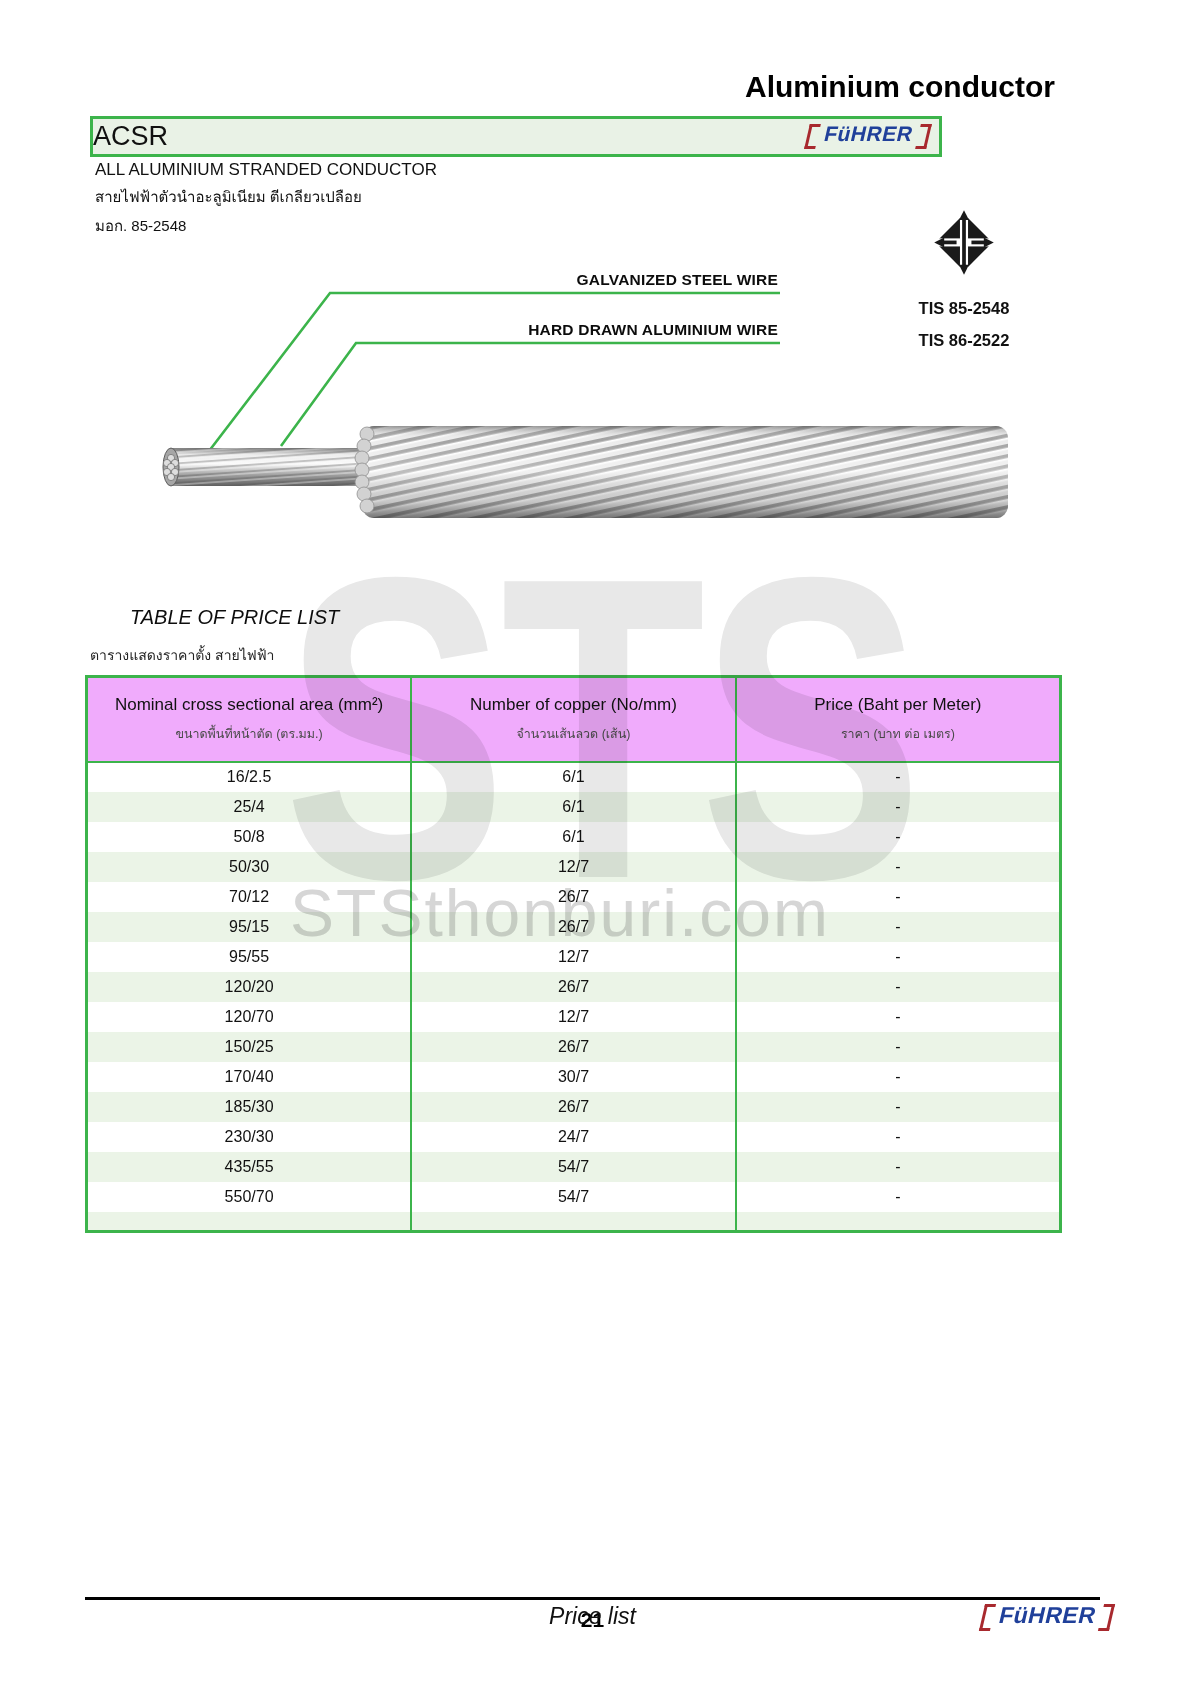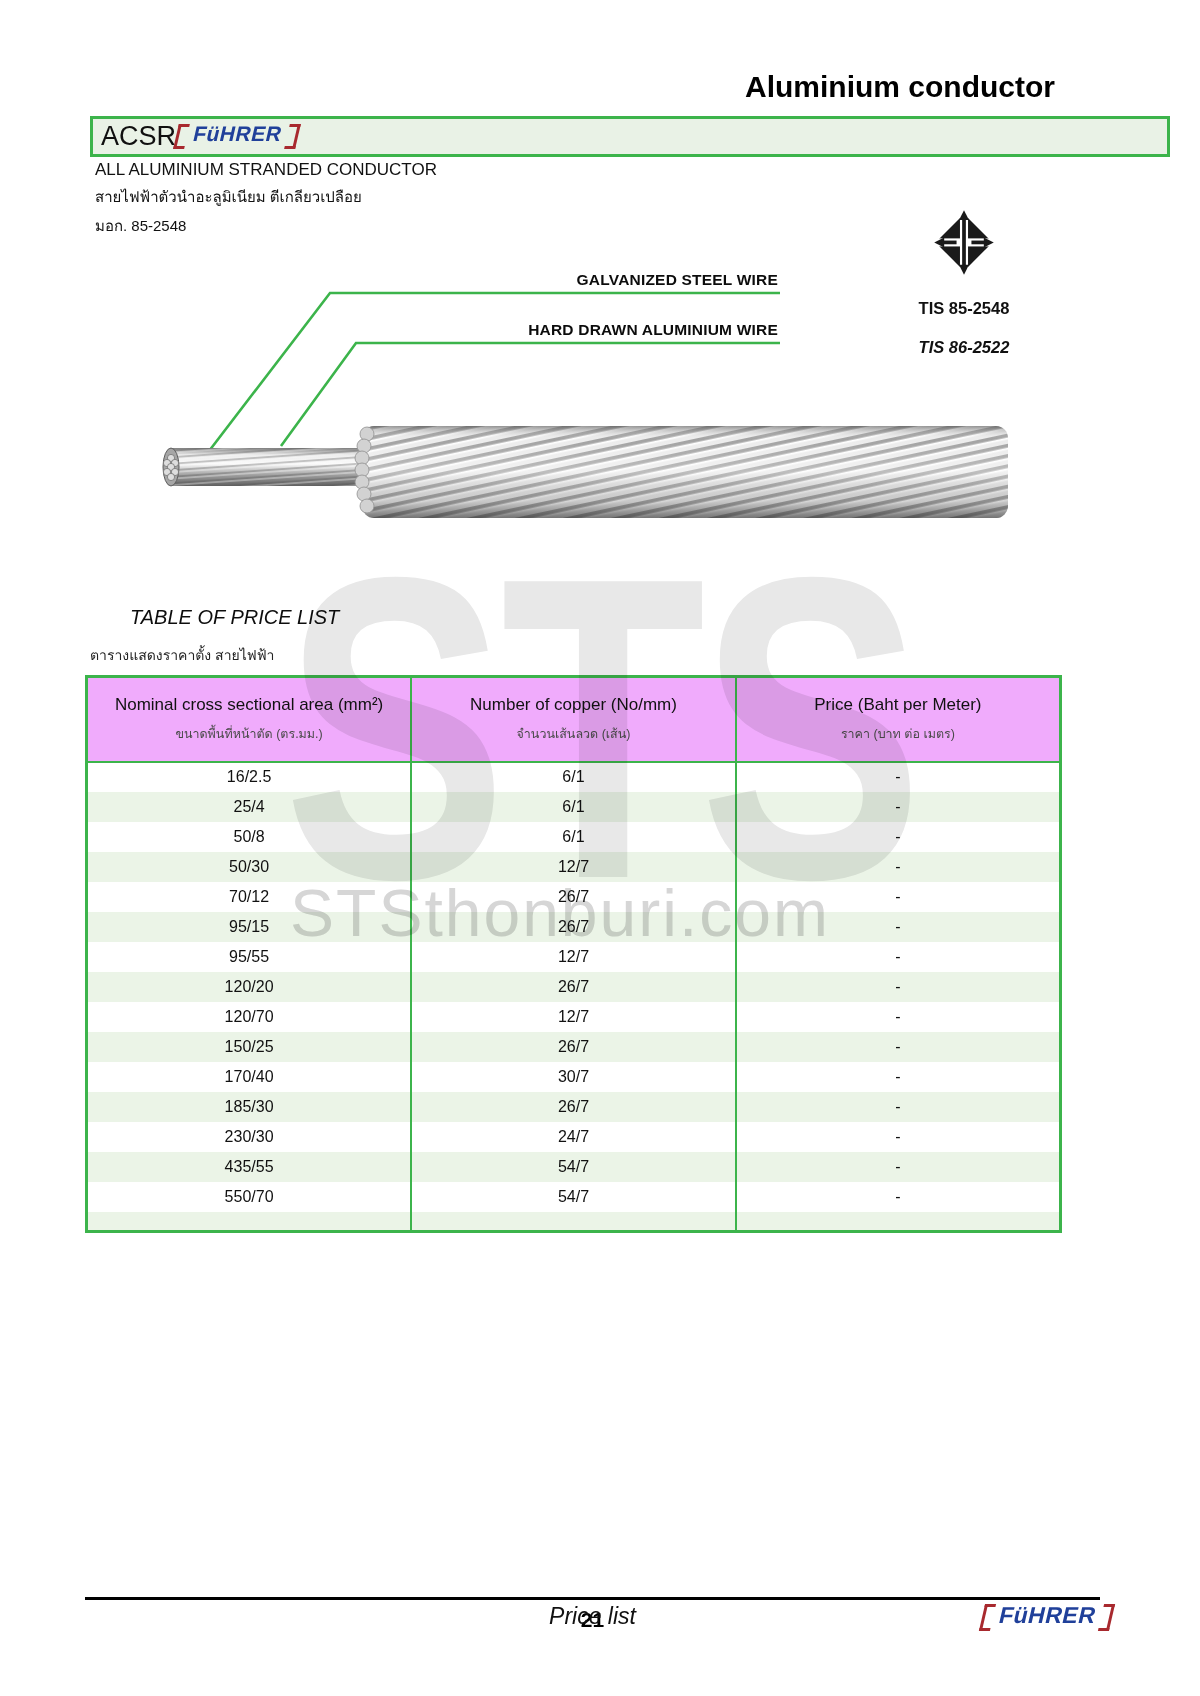--- a/index.html
+++ b/index.html
@@ -3,42 +3,42 @@
 <meta charset="utf-8">
 <style>
   * { margin:0; padding:0; box-sizing:border-box; }
   body { background:#ffffff; }
   .page { position:relative; width:1200px; height:1696px; background:#ffffff; overflow:hidden;
           font-family:"Liberation Sans", sans-serif; color:#1a1a1a; }
 
   
   .category-title { position:absolute; top:70px; right:145px; font-size:30px; font-weight:bold; color:#000; }
 
-  .acsr-bar { position:absolute; left:90px; top:116px; width:1080px; height:41px;
+  .acsr-bar { position:absolute; left:90px; top:116px; width:852px; height:41px;
               background:#e9f2e6; border:3px solid #3cb44b;
-              display:flex; align-items:center; padding:0 10px 0 8px; }
+              display:flex; align-items:center; justify-content:space-between; padding:0 10px 0 0; }
   .acsr-code { font-size:27px; color:#101010; }
 
   .fuhrer { display:flex; align-items:stretch; transform:skewX(-13deg); height:25px; }
   .fuhrer .fb { width:11px; }
   .fuhrer .fb-l { border:3px solid #a8292e; border-right:none; }
   .fuhrer .fb-r { border:3px solid #a8292e; border-left:none; }
   .fuhrer .ft { font-weight:bold; font-size:21px; line-height:20px; color:#20409a; padding:0 6px; letter-spacing:0.5px; }
   .fuhrer.lg { height:27px; }
   .fuhrer.lg .ft { font-size:23px; line-height:22px; }
 
   .sub-en  { position:absolute; left:95px; top:160px; font-size:17px; color:#111; }
   .sub-th  { position:absolute; left:95px; top:185px; font-size:15px; color:#111; }
   .std-th  { position:absolute; left:95px; top:214px; font-size:15px; color:#111; }
 
   
   .tis { position:absolute; top:208px; right:176px; width:120px; text-align:center; }
   .tis svg { width:62px; height:80px; }
   .tis-line { font-weight:bold; font-size:16.5px; margin-top:7px; white-space:nowrap; color:#111; }
-  .tis-line + .tis-line { margin-top:20px;font-style:italic; }
+  .tis-line + .tis-line { margin-top:13px; }
 
   
   .diagram { position:absolute; left:140px; top:250px; width:920px; height:300px; }
   .diagram .cable { position:absolute; left:0; top:0; }
   .wire-label { position:absolute; right:282px; font-weight:bold; font-size:15.5px; letter-spacing:0.2px; color:#0c0c0c; white-space:nowrap; }
   .wl1 { top:21px; }
   .wl2 { top:71px; }
 
   
   .table-title    { position:absolute; left:90px; top:606px; font-style:italic; font-size:20px; color:#0d0d0d;margin-left:40px; }

